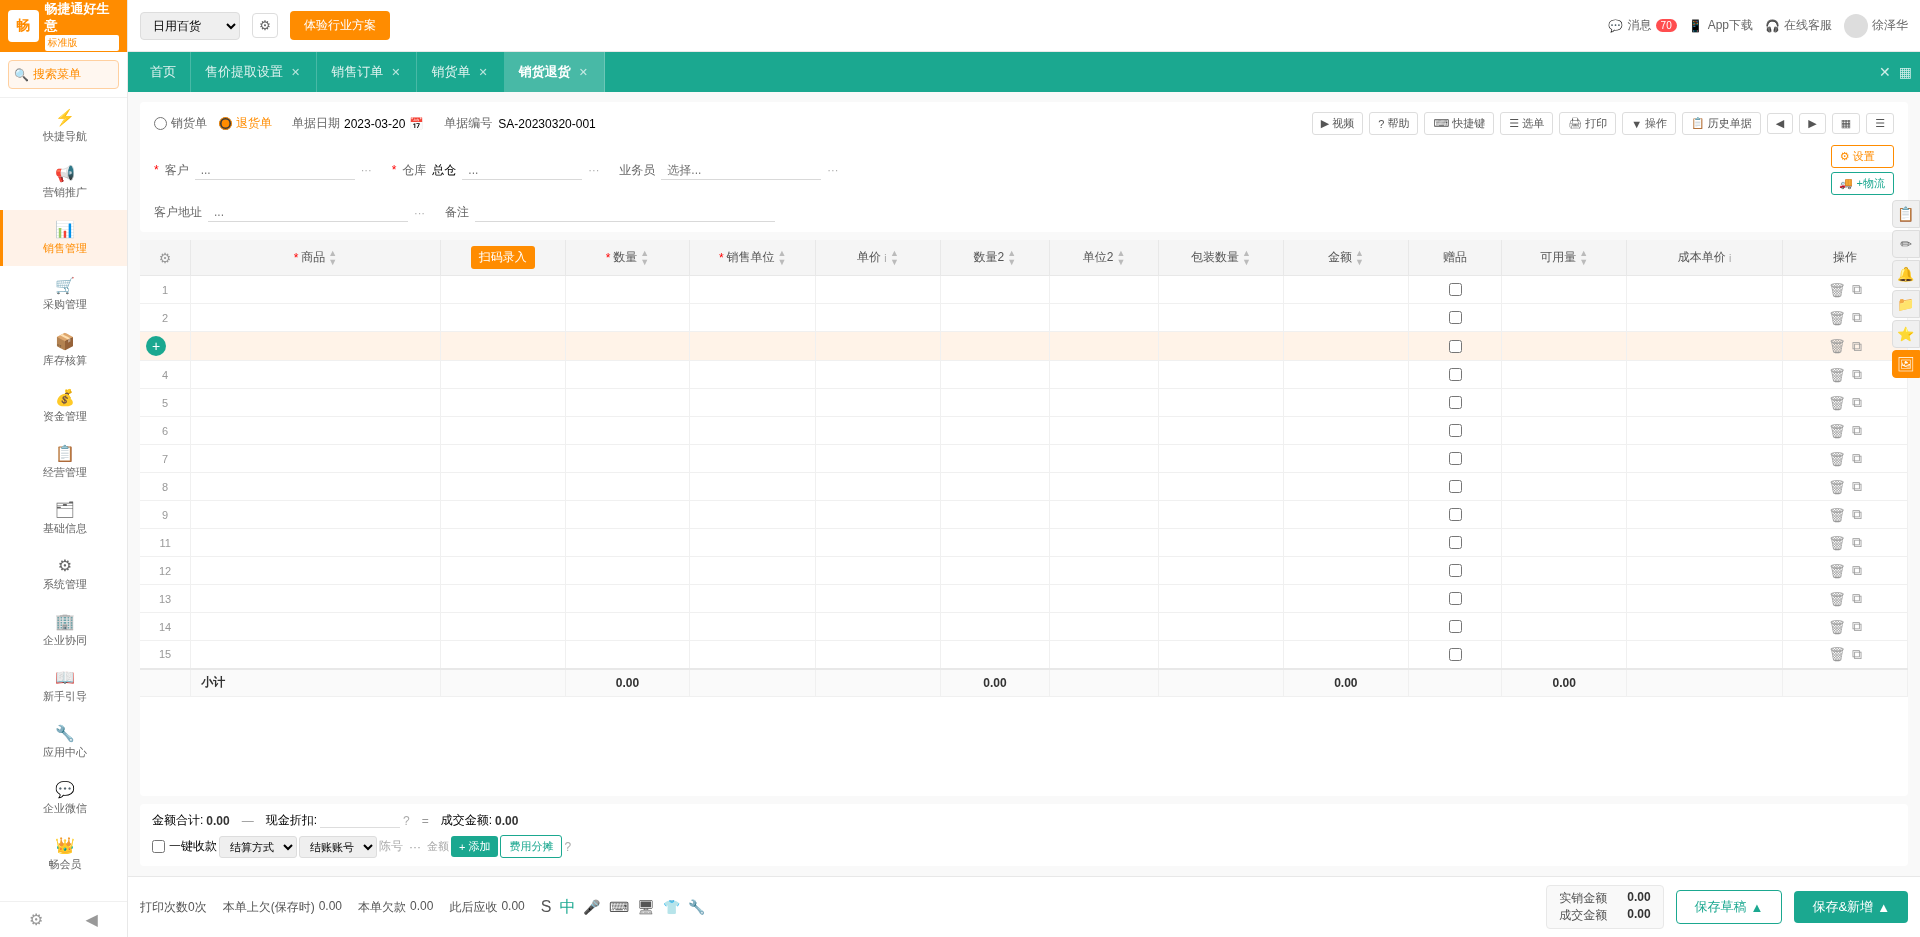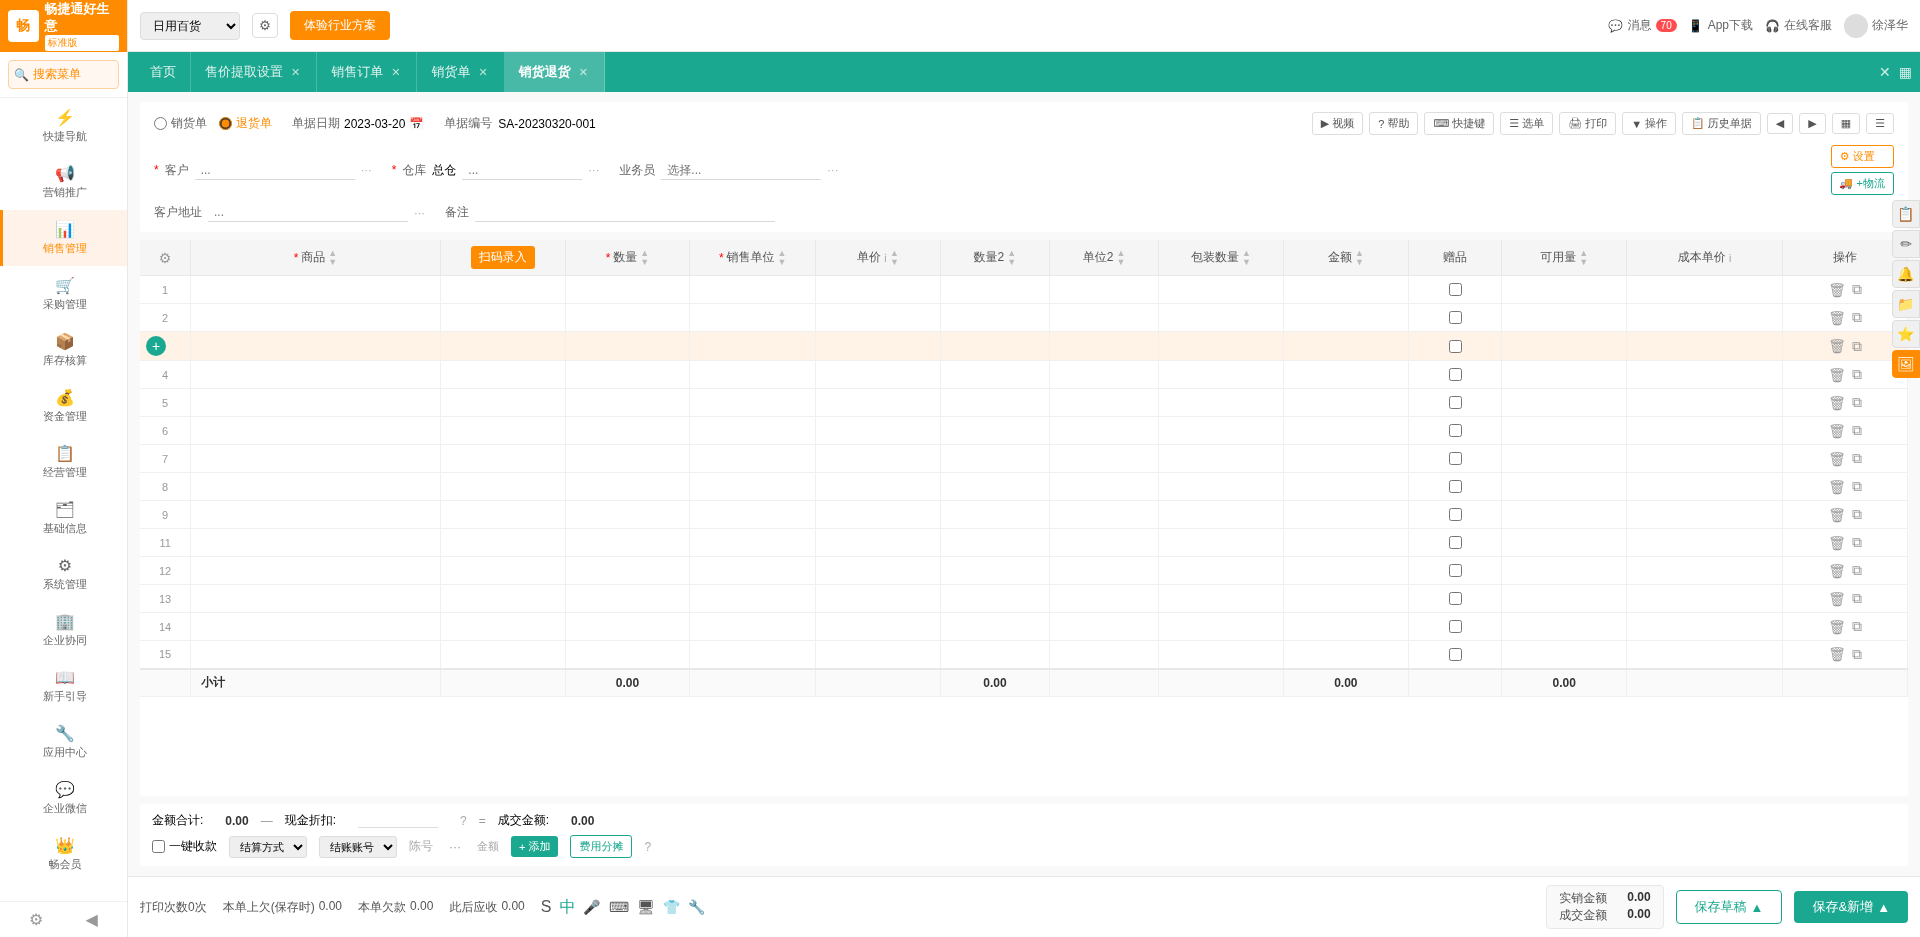--- a/index.html
+++ b/index.html
@@ -78,26 +78,26 @@
     .action-icon { background: none; border: none; cursor: pointer; color: #999; font-size: 14px; }
     .checkbox-cell { display: flex; justify-content: center; align-items: center; }
     .col-sortable { display: flex; align-items: center; justify-content: center; gap: 3px; }
     .sort-icon { color: #bbb; font-size: 9px; display: flex; flex-direction: column; line-height: 1; }
     .footer-row td { background: #fafafa; font-weight: bold; color: #333; border-top: 2px solid #e8e8e8; }
 
     
     .bottom-section { background: #fff; border-radius: 4px; padding: 8px 12px; }
     .bottom-row { display: flex; align-items: center; gap: 12px; flex-wrap: wrap; }
     .bottom-input { border: none; border-bottom: 1px solid #ddd; width: 80px; font-size: 12px; }
-    .amount-info { display: flex; align-items: center; gap: 22px; font-size: 12px; }
+    .amount-info { display: flex; align-items: center; gap: 3px; font-size: 12px; }
     .calc-sign { color: #999; }
     .amount-value { color: #333; font-weight: bold; }
 
     
-    .payment-row { display: flex; align-items: center; gap: 12px; flex-wrap: wrap; padding-top: 6px; }
+    .payment-row { display: flex; align-items: center; gap: 2px; flex-wrap: wrap; padding-top: 6px; }
     .payment-select { border: 1px solid #ddd; border-radius: 3px; padding: 3px 6px; font-size: 11px; }
     .add-fee-btn { background: #1ba890; color: #fff; border: none; border-radius: 3px; padding: 3px 8px; cursor: pointer; font-size: 11px; display: flex; align-items: center; gap: 3px; }
     .split-btn { background: #fff; border: 1px solid #1ba890; color: #1ba890; border-radius: 3px; padding: 3px 8px; cursor: pointer; font-size: 11px; }
 
     
     .footer { background: #fff; border-top: 1px solid #e8e8e8; padding: 8px 12px; display: flex; align-items: center; justify-content: space-between; flex-shrink: 0; }
     .footer-left { display: flex; align-items: center; gap: 16px; font-size: 12px; color: #555; }
     .footer-left span { display: flex; gap: 4px; }
     .footer-right { display: flex; align-items: center; gap: 12px; }
     .footer-summary { background: #f9f9f9; border: 1px solid #e8e8e8; border-radius: 4px; padding: 4px 12px; font-size: 12px; text-align: right; }

